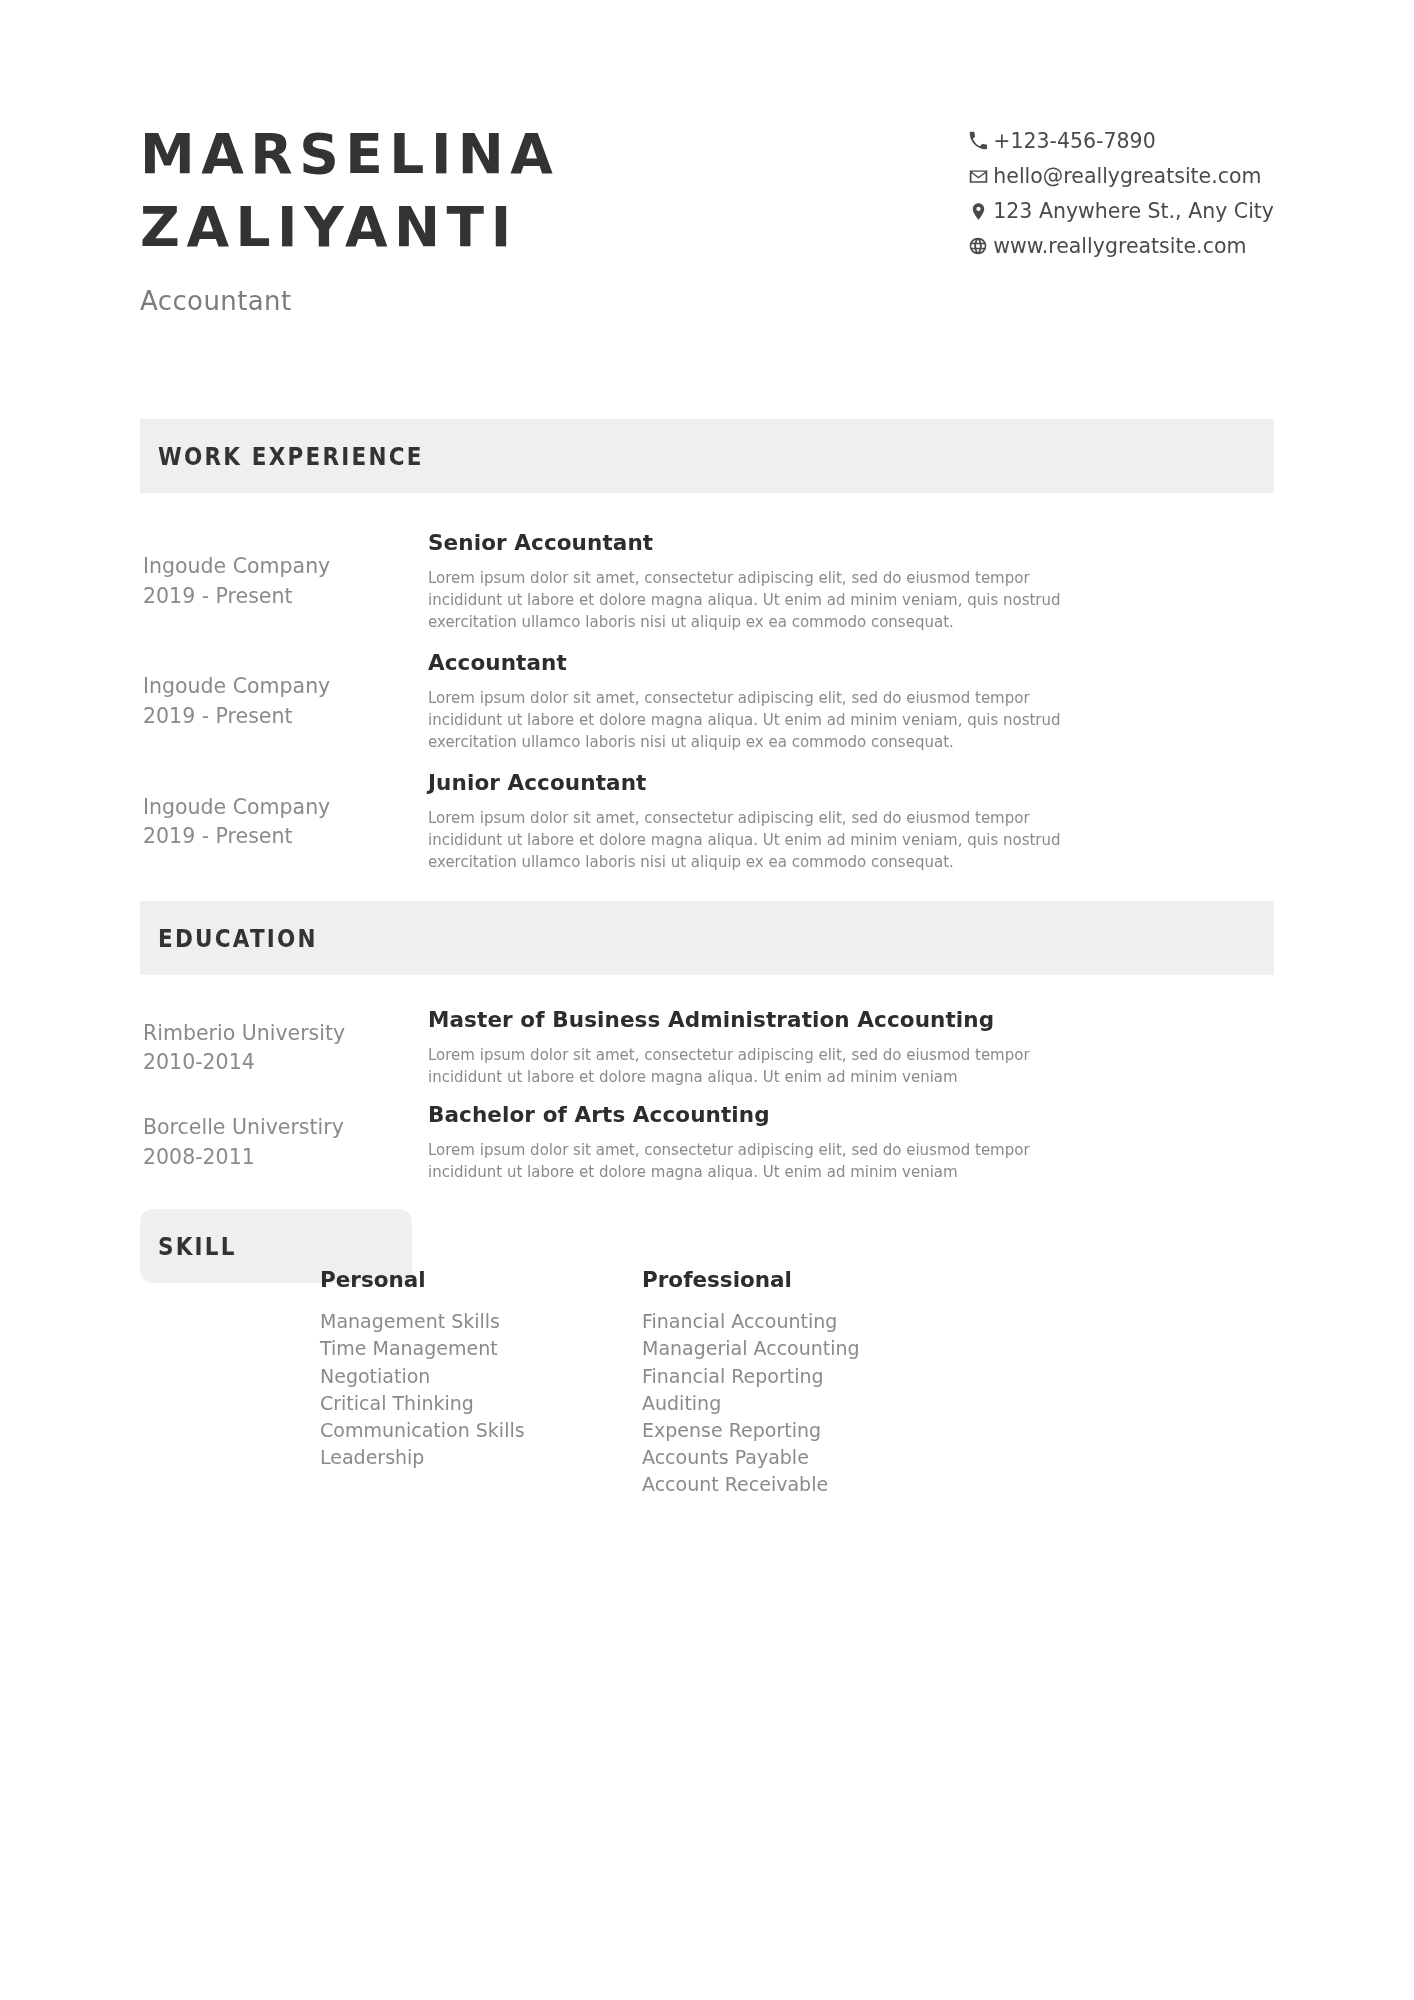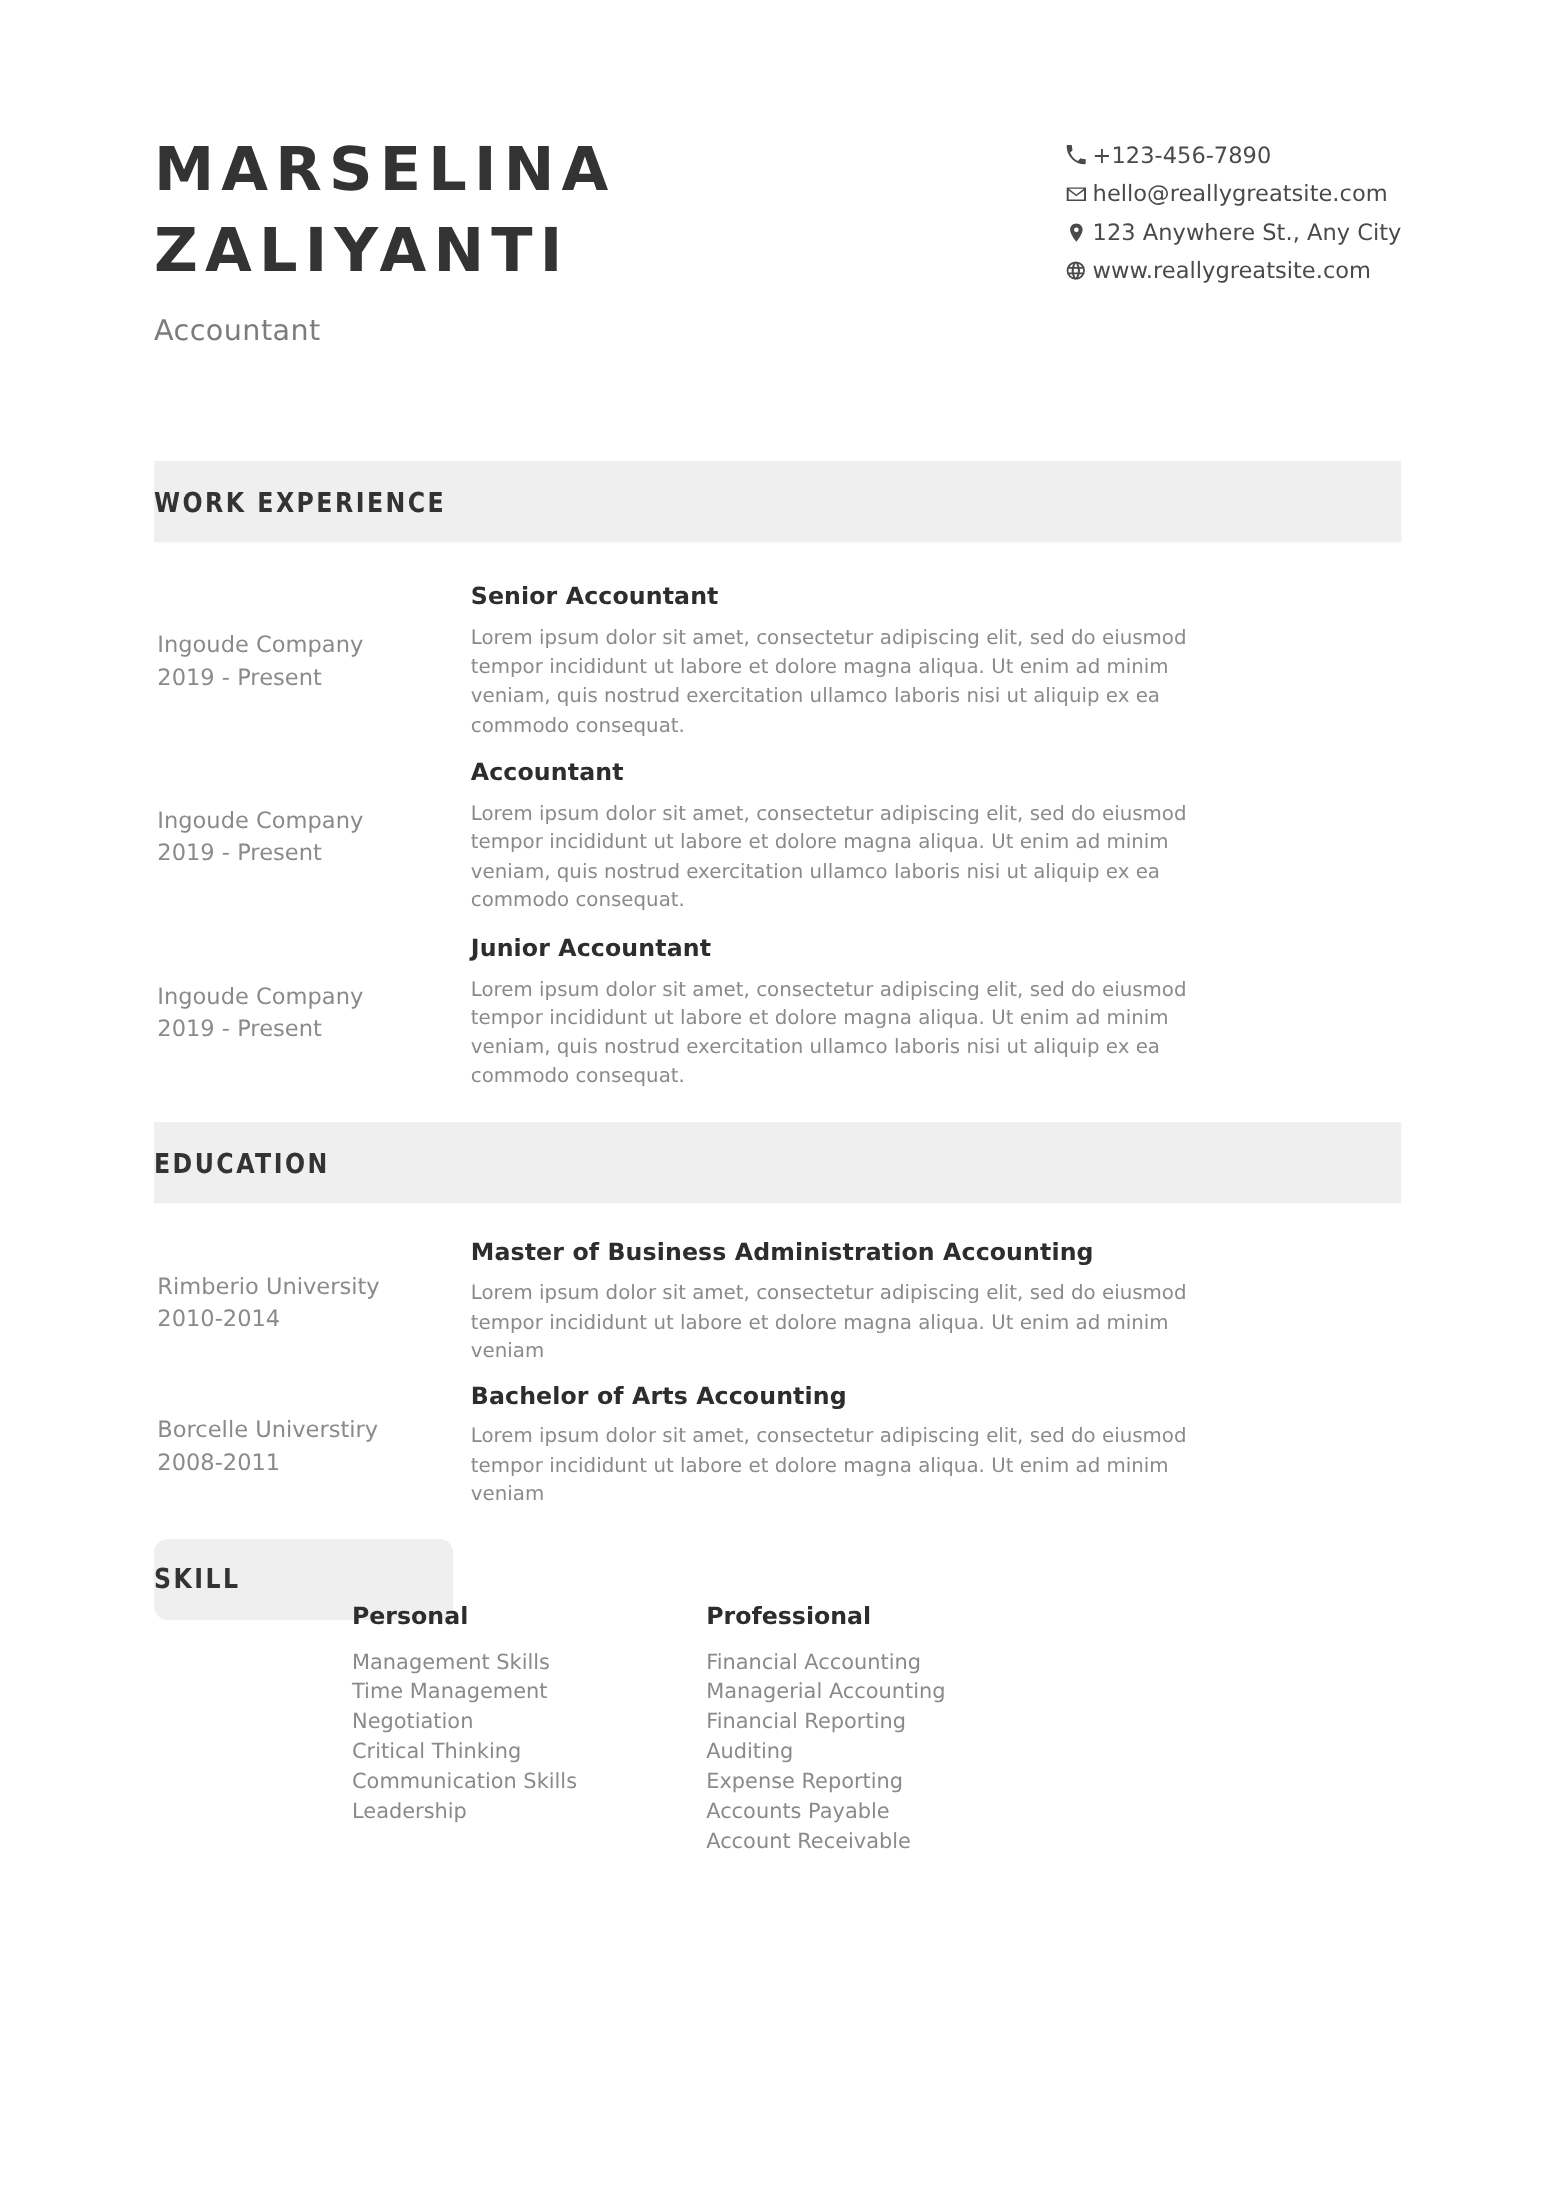--- a/index.html
+++ b/index.html
@@ -82,20 +82,21 @@
     color: #4a4a4a;
   }
   .contact-icon svg { display: block; }
 
   
   .band {
     background: #efefef;
     height: 74px;
     display: flex;
     align-items: center;
+    padding-left: 18px;
     margin-left: 140px;
     margin-right: 140px;
   }
   .band.narrow {
     margin-right: 0;
     width: 272px;
     margin-left: 140px;
     border-radius: 13px;
   }
   .band-title {
@@ -138,21 +139,21 @@
     font-weight: 700;
     font-size: 21.5px;
     letter-spacing: 0.1px;
     color: #2d2d2d;
     line-height: 1.25;
   }
 
   .entry-desc {
     margin-top: 10px;
     font-family: "DejaVu Sans", sans-serif;
-    font-size: 18px;
+    font-size: 15px;
     line-height: 1.47;
     color: #8a8a8a;
     max-width: 660px;
   }
 
   .work-1 { margin-top: 37px; }
   .work-2 { margin-top: 17px; }
   .work-3 { margin-top: 17px; }
   .work-3 .entry-desc { margin-bottom: 0; }
 

